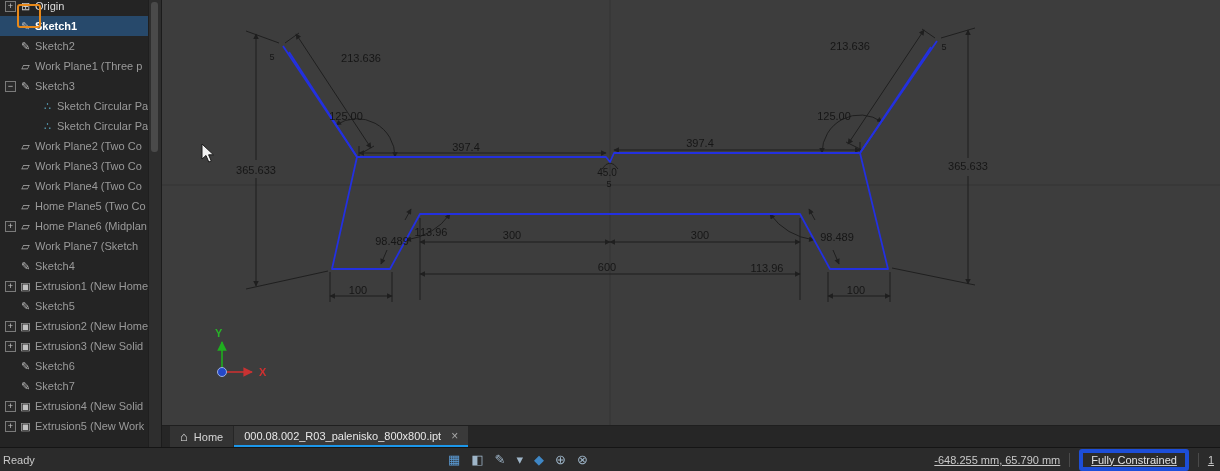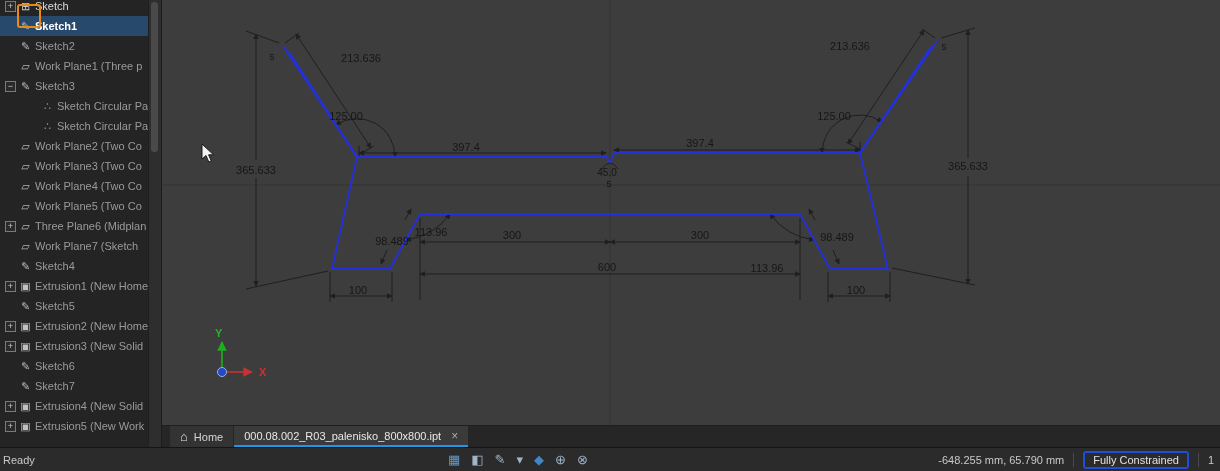--- a/index.html
+++ b/index.html
@@ -42,35 +42,35 @@
   .tab-home{background:#333333;}
   .tab-doc{background:#3a3a3a;border-bottom:2px solid #1c97ea;color:#e8e8e8;}
   .tab .home-glyph{font-size:13px;color:#e0e0e0;}
   .tab .close-glyph{color:#a8a8a8;font-size:12px;margin-left:4px;}
 
   
   .statusbar{grid-column:1/3;background:#2b2b2b;border-top:1px solid #151515;display:flex;align-items:center;
     font-size:11px;color:#c9c9c9;position:relative;box-sizing:border-box;padding:0 6px 0 3px;text-align:center;}
   .status-icons{position:absolute;left:448px;top:0;bottom:0;display:flex;align-items:center;gap:11px;}
   .status-icons span{font-size:13px;line-height:1;}
-  .status-right{margin-left:auto;display:flex;align-items:center;gap:9px;}
+  .status-right{margin-left:auto;display:flex;align-items:center;gap:9px;text-decoration:underline;}
   .divider{width:1px;height:14px;background:#4a4a4a;}
-  .fc-box{border:2px solid #1d4ed8;border-radius:3px;padding:1px 8px;color:#e2e2e2;}
+  .fc-box{border:4px solid #1d4ed8;border-radius:3px;padding:1px 8px;color:#e2e2e2;}
 </style>
 </head>
 <body>
 
 <div id="app">
 
   <div class="panel">
     <div class="tree-list">
         <div class="tree-row bright">
           <span class="expander">+</span>
           <span class="tree-icon" style="color: rgb(200, 200, 200);">⊞</span>
-          <span class="tree-label">Sketch</span>
+          <span class="tree-label">Origin</span>
         </div>
         <div class="tree-row selected">
           <span class="expander empty"></span>
           <span class="tree-icon" style="color: rgb(181, 181, 181);">✎</span>
           <span class="tree-label">Sketch1</span>
         </div>
         <div class="tree-row">
           <span class="expander empty"></span>
           <span class="tree-icon" style="color: rgb(181, 181, 181);">✎</span>
           <span class="tree-label">Sketch2</span>
@@ -106,26 +106,26 @@
           <span class="tree-label">Work Plane3 (Two Co</span>
         </div>
         <div class="tree-row">
           <span class="expander empty"></span>
           <span class="tree-icon" style="color: rgb(174, 174, 174);">▱</span>
           <span class="tree-label">Work Plane4 (Two Co</span>
         </div>
         <div class="tree-row">
           <span class="expander empty"></span>
           <span class="tree-icon" style="color: rgb(174, 174, 174);">▱</span>
-          <span class="tree-label">Work Plane5 (Two Co</span>
-        </div>
-        <div class="tree-row">
-          <span class="expander">+</span>
-          <span class="tree-icon" style="color: rgb(174, 174, 174);">▱</span>
-          <span class="tree-label">Three Plane6 (Midplan</span>
+          <span class="tree-label">Home Plane5 (Two Co</span>
+        </div>
+        <div class="tree-row">
+          <span class="expander">+</span>
+          <span class="tree-icon" style="color: rgb(174, 174, 174);">▱</span>
+          <span class="tree-label">Home Plane6 (Midplan</span>
         </div>
         <div class="tree-row">
           <span class="expander empty"></span>
           <span class="tree-icon" style="color: rgb(174, 174, 174);">▱</span>
           <span class="tree-label">Work Plane7 (Sketch</span>
         </div>
         <div class="tree-row">
           <span class="expander empty"></span>
           <span class="tree-icon" style="color: rgb(181, 181, 181);">✎</span>
           <span class="tree-label">Sketch4</span>

